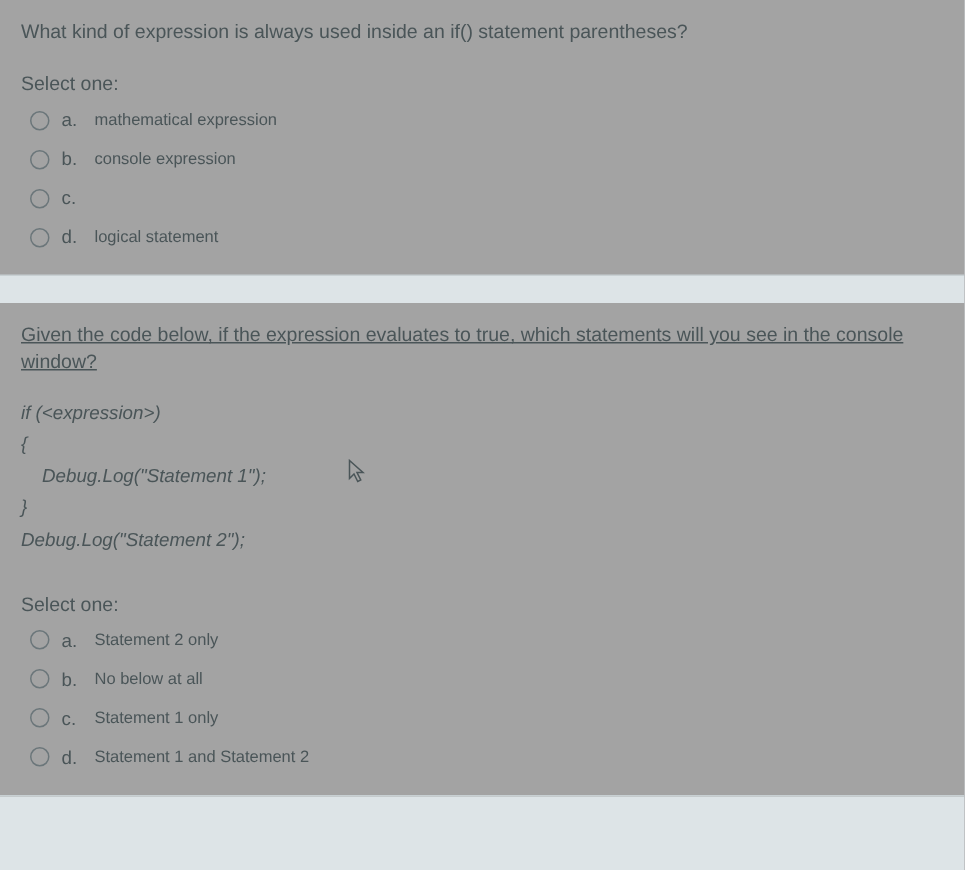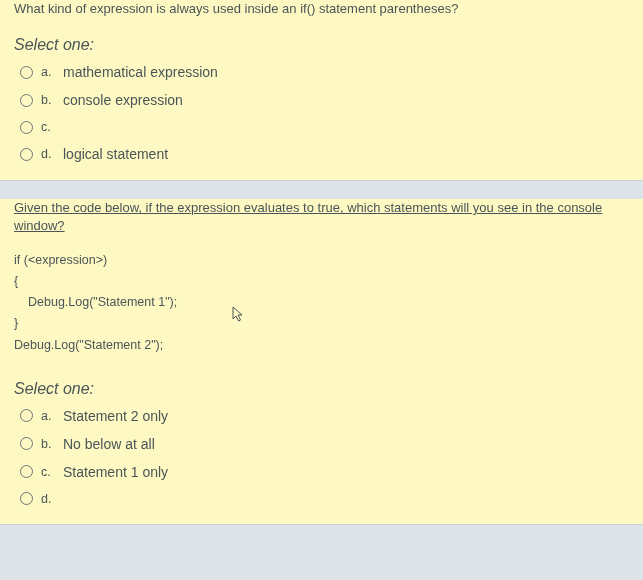--- a/index.html
+++ b/index.html
@@ -6,37 +6,36 @@
     body {
       font-family: -apple-system, BlinkMacSystemFont, "Segoe UI", Arial, sans-serif;
       background: #dde4e7;
       color: #4a5558;
       font-size: 13px;
       width: 643px;
       height: 580px;
       overflow: hidden;
     }
     .question-block {
-      background: #fef9c3;
-      padding: 0 14px 18px 14px;
+      background: #a3a3a3;
+      padding: 12px 14px 18px 14px;
       margin-bottom: 18px;
       border-bottom: 1px solid #c8d0d3;
     }
     .question-block:last-child { margin-bottom: 0; border-bottom: none; }
     .qtext {
       font-size: 13px;
       color: #4a5558;
       margin-bottom: 18px;
       line-height: 1.4;
     }
     .select-label {
-      font-size: 16px;
+      font-size: 13px;
       color: #4a5558;
       margin-bottom: 10px;
-      font-style: italic;
     }
     .options { }
     .option-row {
       display: flex;
       align-items: center;
       gap: 8px;
       margin-bottom: 12px;
       padding-left: 6px;
     }
     .option-row:last-child { margin-bottom: 0; }
@@ -48,30 +47,30 @@
       flex-shrink: 0;
       background: transparent;
       cursor: pointer;
     }
     .opt-letter {
       font-size: 12.5px;
       color: #4a5558;
       min-width: 14px;
     }
     .opt-text {
-      font-size: 14px;
+      font-size: 11px;
       color: #4a5558;
     }
     .code-block {
       font-size: 12.5px;
       color: #4a5558;
       line-height: 1.7;
       margin-bottom: 24px;
     }
-    .code-line { white-space: pre; }
+    .code-line { white-space: pre; font-style: italic; }
     .cursor {
       position: absolute;
       left: 232px;
       top: 306px;
       pointer-events: none;
     }
     .q2 .qtext { margin-bottom: 14px; text-decoration: underline; }
     .indent { padding-left: 14px; }
   </style>
 </head>
@@ -125,20 +124,21 @@
       <div class="opt-text">No below at all</div>
     </div>
     <div class="option-row">
       <div class="radio"></div>
       <div class="opt-letter">c.</div>
       <div class="opt-text">Statement 1 only</div>
     </div>
     <div class="option-row">
       <div class="radio"></div>
       <div class="opt-letter">d.</div>
+      <div class="opt-text">Statement 1 and Statement 2</div>
     </div>
   </div>
 </div>
 
 <div class="cursor">
   <svg width="14" height="18" viewBox="0 0 14 18">
     <path d="M1 1 L1 13 L4 10 L6.5 15 L8.5 14 L6 9 L10 9 Z" fill="none" stroke="#4a5558" stroke-width="1"></path>
   </svg>
 </div>
 

